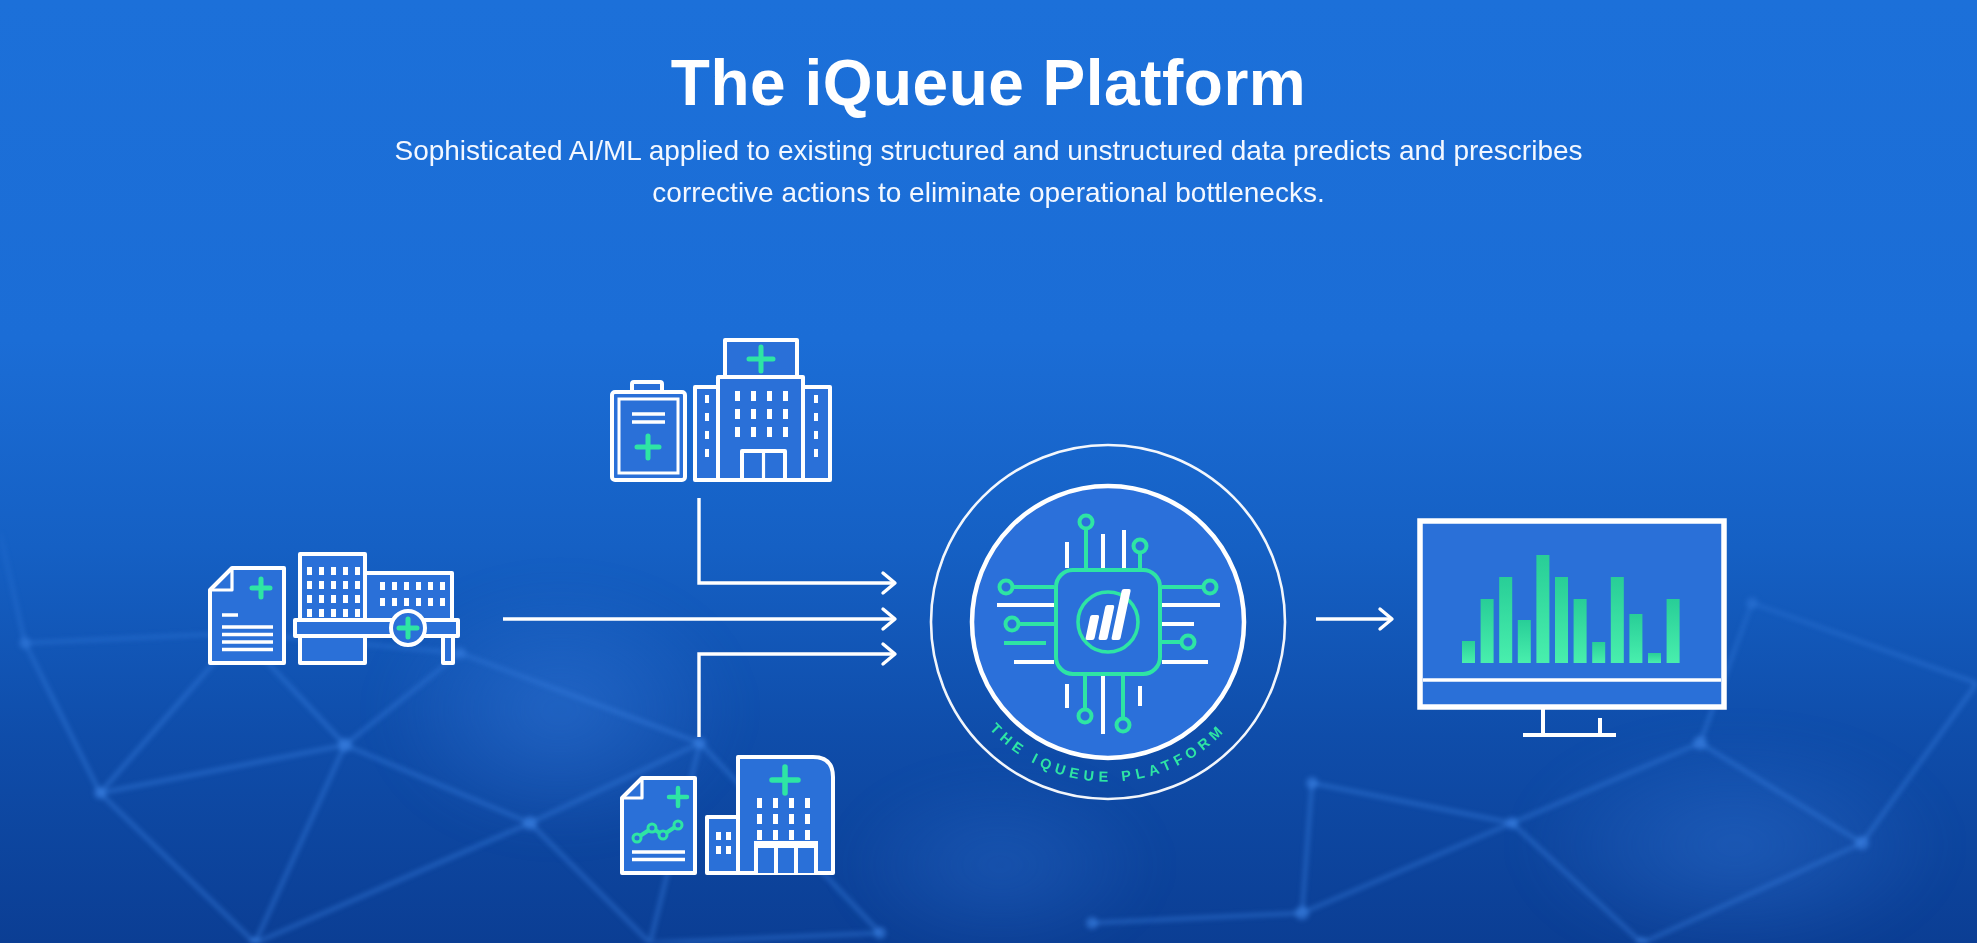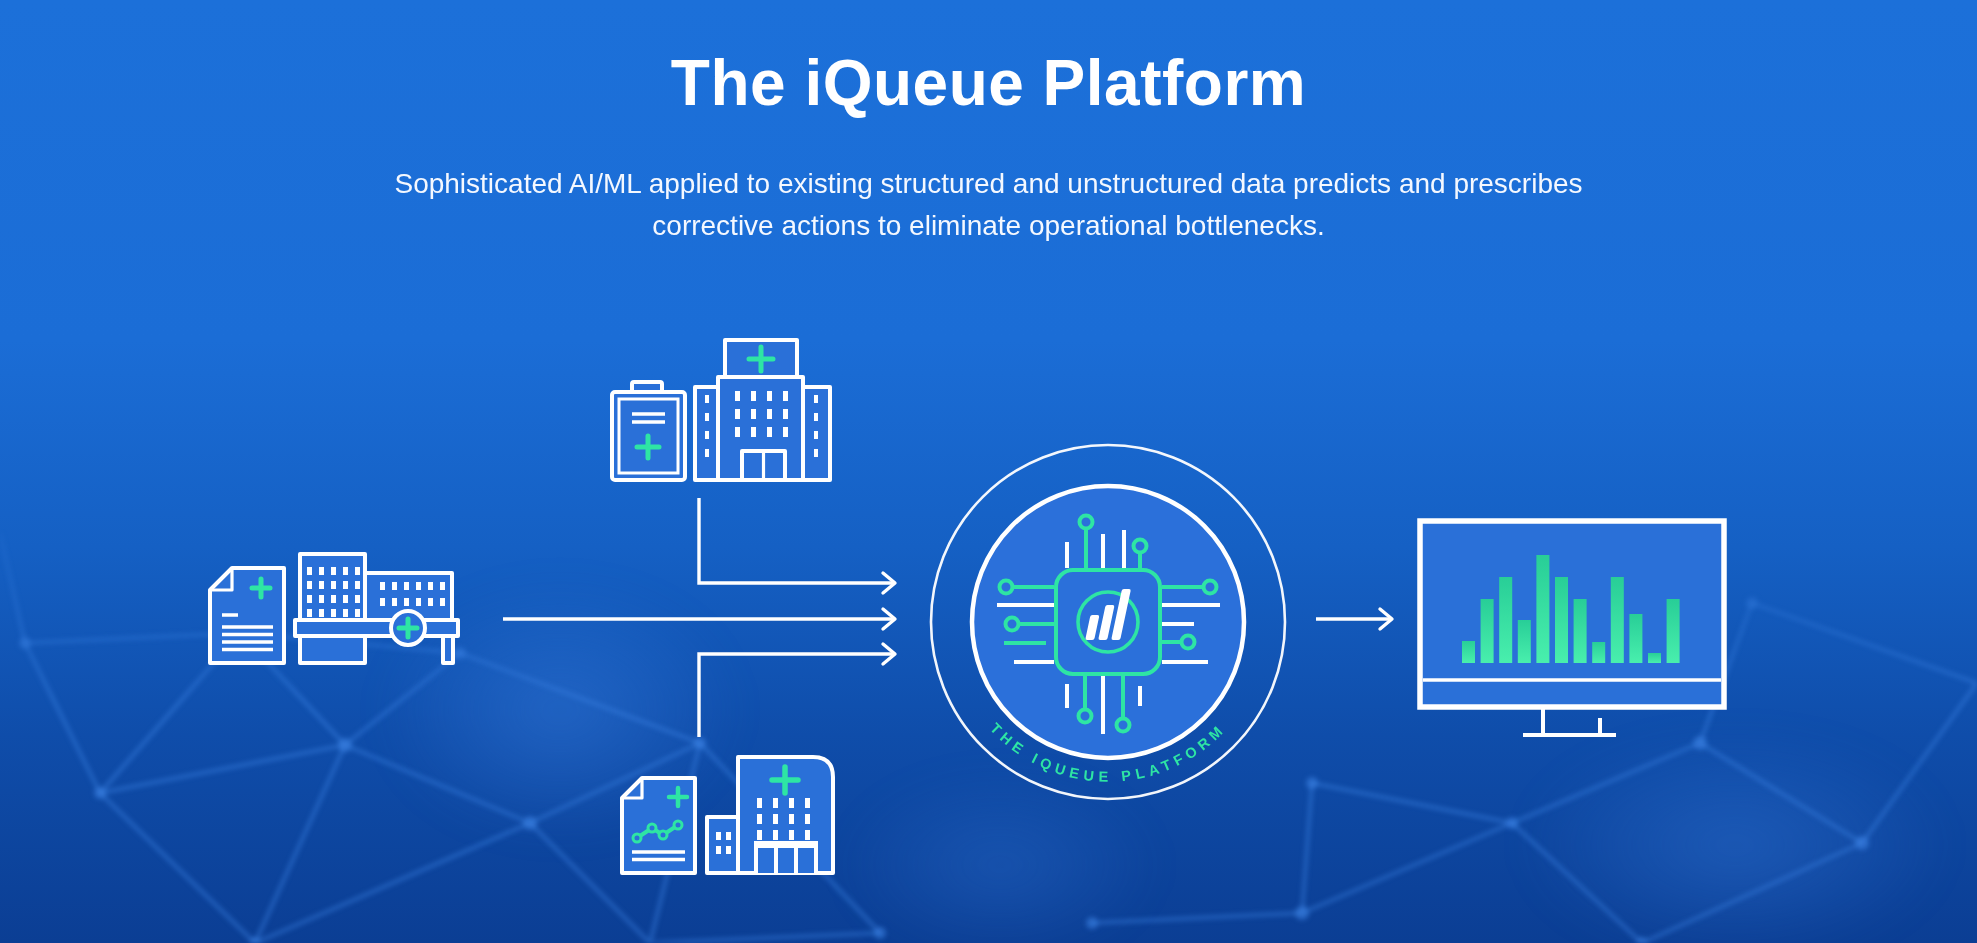--- a/index.html
+++ b/index.html
@@ -21,21 +21,21 @@
   }
   .mesh { stroke:#3E85E8; stroke-width:3.5; fill:none; opacity:.5; }
   .nodes circle { fill:#3E85E8; opacity:.55; }
   .glow { position:absolute; z-index:1; border-radius:50%; filter:blur(18px); pointer-events:none; }
   .glow1 { left:380px; top:580px; width:360px; height:260px; background:radial-gradient(closest-side,rgba(62,133,232,.38),rgba(62,133,232,0)); }
   .glow2 { left:1520px; top:730px; width:430px; height:230px; background:radial-gradient(closest-side,rgba(62,133,232,.32),rgba(62,133,232,0)); }
   .glow3 { left:840px; top:770px; width:320px; height:190px; background:radial-gradient(closest-side,rgba(62,133,232,.24),rgba(62,133,232,0)); }
 
   header { position:absolute; top:46px; left:0; width:100%; text-align:center; z-index:3; color:#fff; }
   h1 { font-size:64px; font-weight:600; letter-spacing:.5px; }
-  .subtitle { margin:43px auto 0; max-width:1280px; font-size:28px; font-weight:300; line-height:1.5; color:#F4F8FF; }
+  .subtitle { margin:10px auto 0; max-width:1280px; font-size:28px; font-weight:300; line-height:1.5; color:#F4F8FF; }
 
   .icon-svg { position:absolute; z-index:2; overflow:visible; }
 
   
   .ob   { fill:#2A70D8; stroke:#FFFFFF; stroke-width:4; stroke-linejoin:round; }
   .ln   { stroke:#FFFFFF; stroke-width:3.2; fill:none; stroke-linejoin:round; }
   .ln2  { stroke:#FFFFFF; stroke-width:3.5; fill:none; stroke-linecap:butt; }
   .wd   { fill:#FFFFFF; }
   .gp   { stroke:#2EE5A4; stroke-width:5; fill:none; stroke-linecap:round; }
   .gline{ stroke:#2EE5A4; stroke-width:4; fill:none; stroke-linecap:round; stroke-linejoin:round; }

